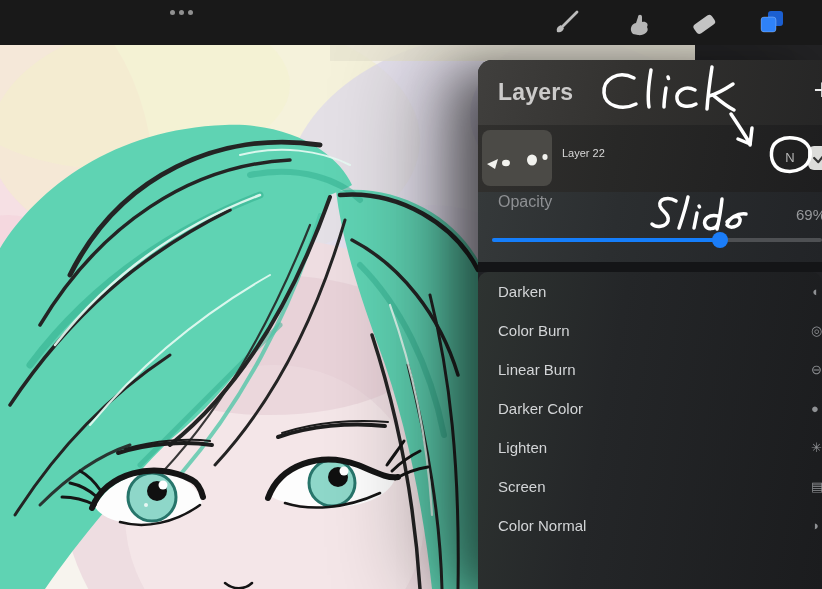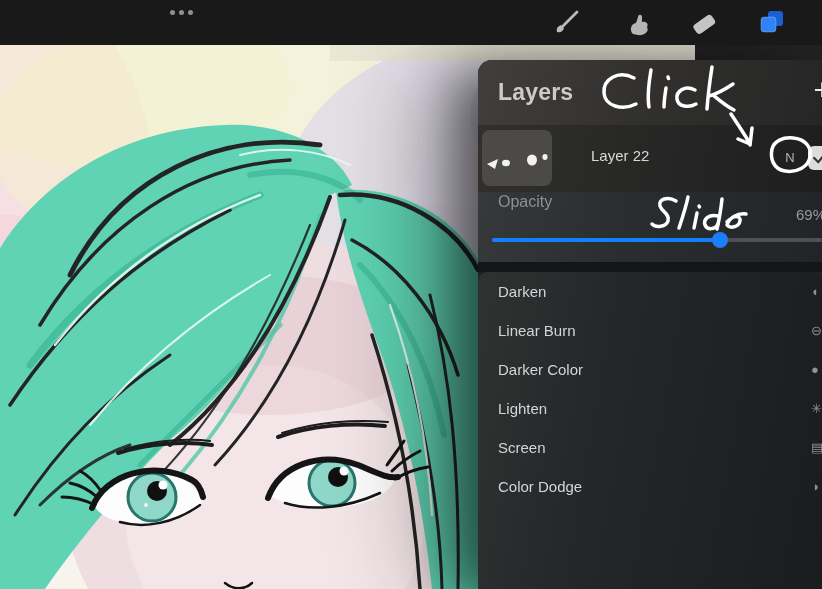--- a/index.html
+++ b/index.html
@@ -31,21 +31,21 @@
   .add-btn{position:absolute;right:-9px;top:15px;font-size:30px;font-weight:300;color:#ececec;line-height:30px;}
   .layer-row{
     position:relative;height:67px;
     background:linear-gradient(100deg,#31302e 0%,#282827 40%,#1e1e1f 100%);
     display:flex;align-items:center;
   }
   .thumb{
     position:absolute;left:4px;top:5px;width:70px;height:56px;border-radius:8px;
     background:#4b4a46;overflow:hidden;
   }
-  .layer-name{position:absolute;left:113px;top:22px;font-size:15px;color:#d8d8d8;}
+  .layer-name{position:absolute;left:84px;top:22px;font-size:11px;color:#d8d8d8;}
   .n-badge{
     position:absolute;right:24px;top:24px;width:16px;height:18px;text-align:center;
     font-size:13px;color:#b5b5b5;line-height:18px;
   }
   .vis-check{
     position:absolute;right:-10px;top:21px;width:24px;height:24px;border-radius:6px;
     background:#dcdcda;display:flex;align-items:center;justify-content:center;
   }
   .opacity-section{
     position:relative;height:70px;box-sizing:border-box;padding:0 0 0 20px;
@@ -239,37 +239,41 @@
     </div>
 
     <div class="section-gap"></div>
 
     <div class="blend-list">
         <div class="blend-row">
     <span class="blend-label">Darken</span>
     <span class="blend-icon">◖</span>
   </div>
         <div class="blend-row">
+    <span class="blend-label">Color Burn</span>
+    <span class="blend-icon">◎</span>
+  </div>
+        <div class="blend-row">
     <span class="blend-label">Linear Burn</span>
     <span class="blend-icon">⊖</span>
   </div>
         <div class="blend-row">
     <span class="blend-label">Darker Color</span>
     <span class="blend-icon">●</span>
   </div>
         <div class="blend-row">
     <span class="blend-label">Lighten</span>
     <span class="blend-icon">✳</span>
   </div>
         <div class="blend-row">
     <span class="blend-label">Screen</span>
     <span class="blend-icon">▤</span>
   </div>
         <div class="blend-row">
-    <span class="blend-label">Color Dodge</span>
+    <span class="blend-label">Color Normal</span>
     <span class="blend-icon">◑</span>
   </div>
       </div>
   </div>
 
   <svg class="annot" aria-label="Click">
     <g fill="none" stroke="#ffffff" stroke-width="3.5" stroke-linecap="round" stroke-linejoin="round">
 
       <g>
         <path d="M 634,78 C 618,70 603,79 604,93 C 605,106 622,111 636,104"></path>

